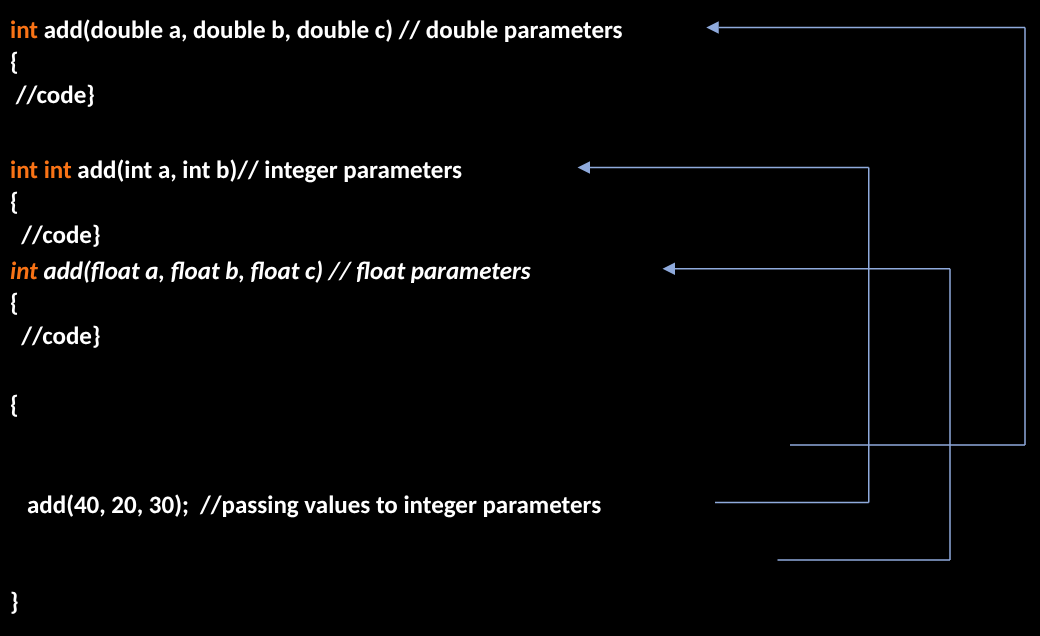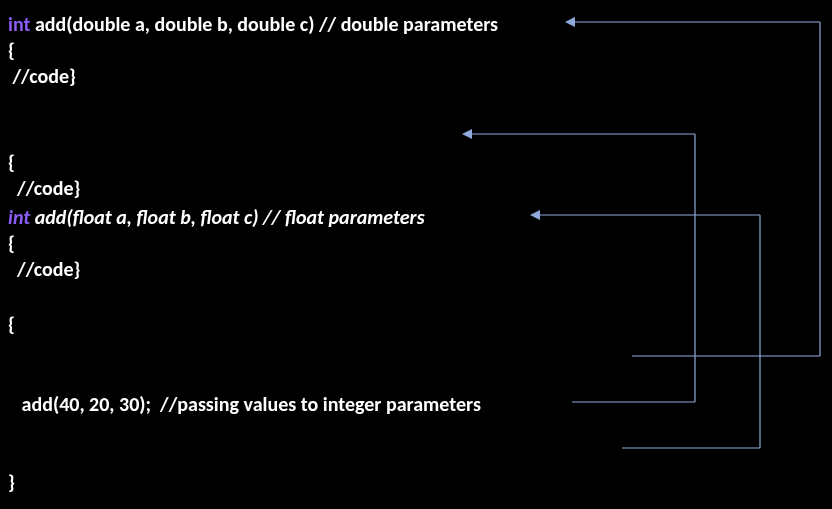--- a/index.html
+++ b/index.html
@@ -16,21 +16,21 @@
   }
   .stage {
     position: relative;
     width: 832px;
     height: 509px;
   }
   .line {
     position: absolute;
     white-space: pre;
   }
-  .kw { color: #8b5cf6; }
+  .kw { color: #f97316; }
   svg.overlay {
     position: absolute;
     left: 0; top: 0;
     width: 832px;
     height: 509px;
     pointer-events: none;
   }
   svg.overlay line {
     stroke: #8FAADC;
     stroke-width: 1.2;
@@ -41,20 +41,21 @@
 </style>
 </head>
 <body>
 
 <div class="stage">
 
   <div class="line" style="left:8px; top:12px;"><span class="kw">int </span><span>add(double a, double b, double c) // double parameters</span></div>
   <div class="line" style="left:8px; top:38px;">{</div>
   <div class="line" style="left:8px; top:64px;"> //code}</div>
 
+  <div class="line" style="left:8px; top:124px;"><span class="kw">int </span><span class="kw">int </span><span>add(int a, int b)// integer parameters</span></div>
   <div class="line" style="left:8px; top:150px;">{</div>
   <div class="line" style="left:8px; top:176px;">  //code}</div>
 
   <div class="line" style="left:8px; top:205px;font-style:italic;"><span class="kw">int </span><span>add(float a, float b, float c) // float parameters</span></div>
   <div class="line" style="left:8px; top:231px;">{</div>
   <div class="line" style="left:8px; top:257px;">  //code}</div>
 
   <div class="line" style="left:8px; top:312px;">{</div>
 
   <div class="line" style="left:8px; top:392px;">   add(40, 20, 30);  //passing values to integer parameters</div>

